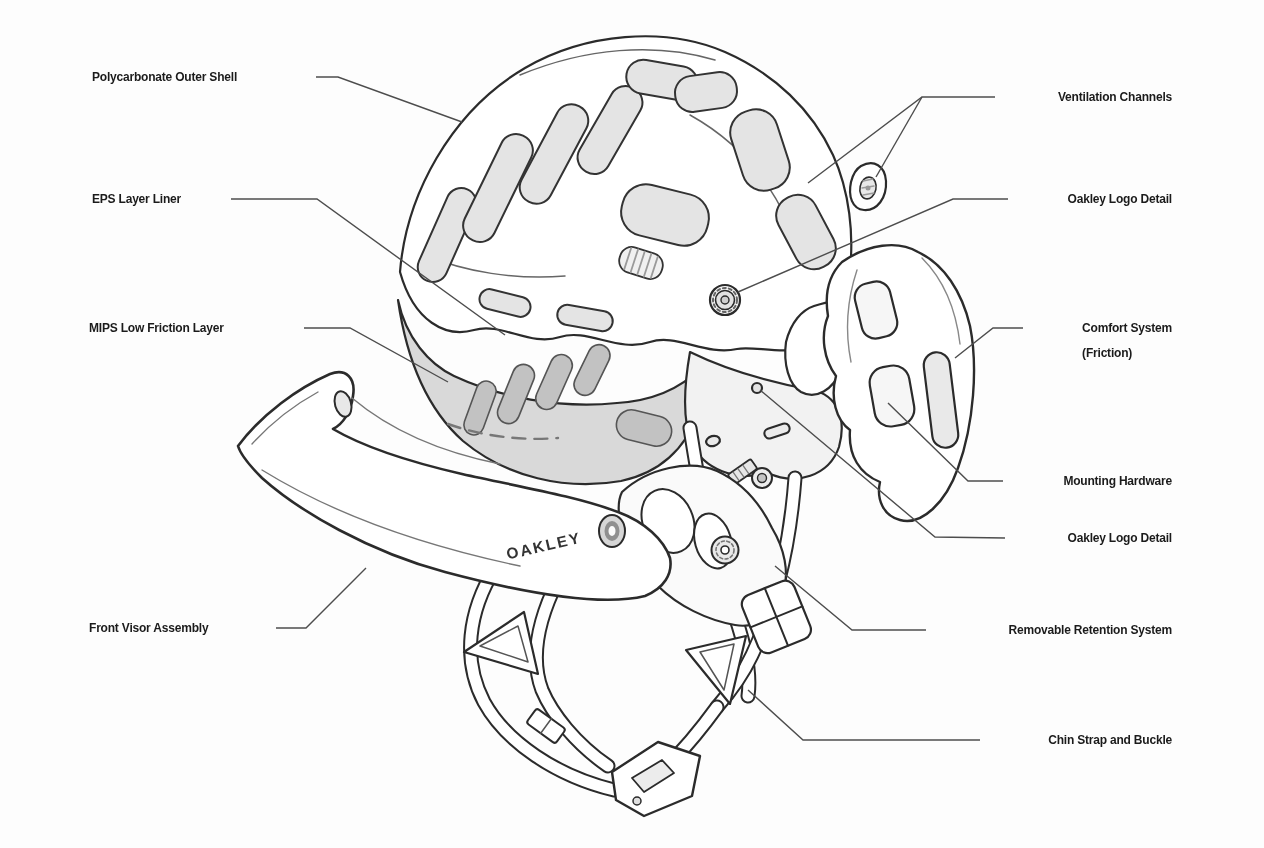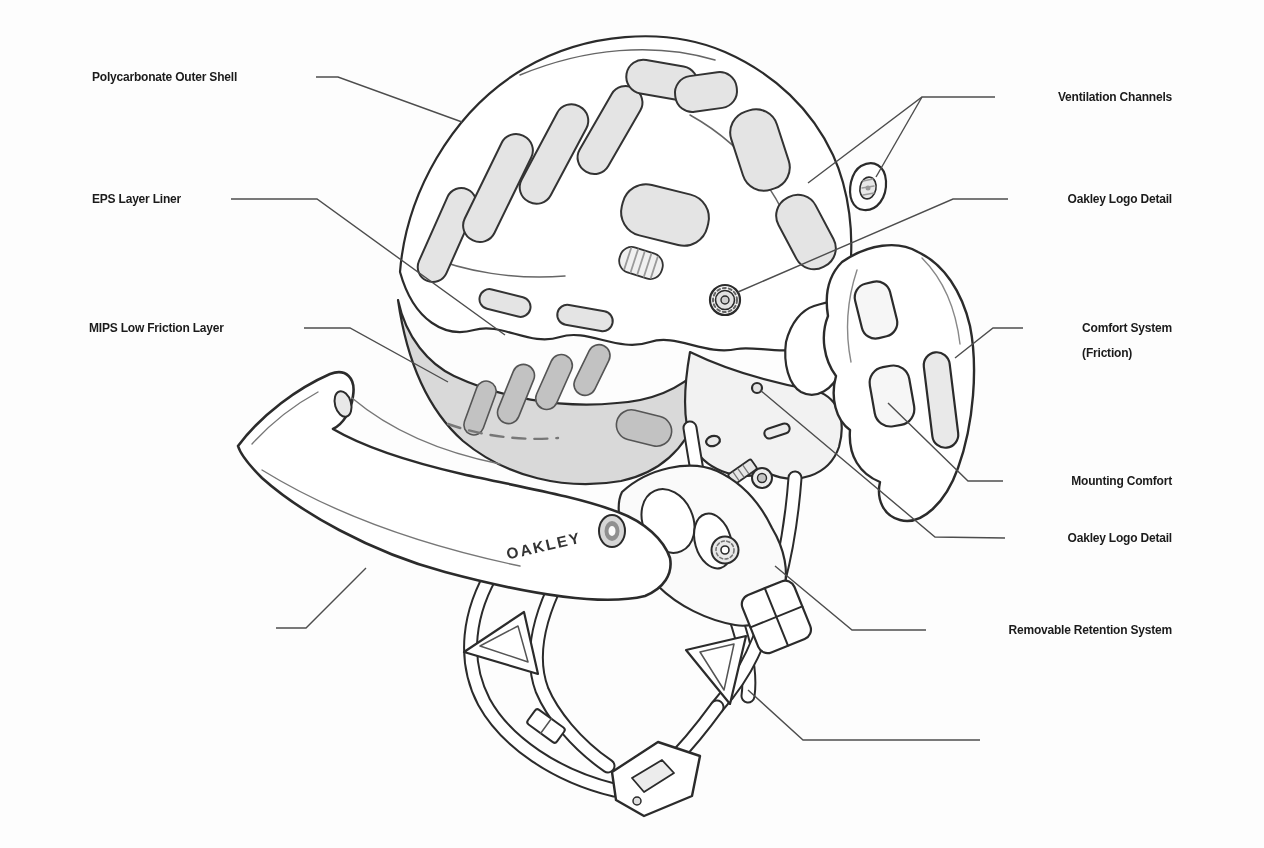--- a/index.html
+++ b/index.html
@@ -218,29 +218,31 @@
       <polyline points="980,740 803,740 748,690"></polyline>
     </g>
   </svg>
 
   <div class="label" style="left:92px;top:65px">Polycarbonate Outer Shell</div>
 
   <div class="label" style="left:92px;top:187px">EPS Layer Liner</div>
 
   <div class="label" style="left:89px;top:316px">MIPS Low Friction Layer</div>
 
+  <div class="label" style="left:89px;top:616px">Front Visor Assembly</div>
 
   <div class="label right" style="right:92px;top:85px">Ventilation Channels</div>
 
   <div class="label right" style="right:92px;top:187px">Oakley Logo Detail</div>
 
   <div class="label right" style="right:92px;top:316px">
     <div>Comfort System</div>
     <div>(Friction)</div>
   </div>
 
-  <div class="label right" style="right:92px;top:469px">Mounting Comfort</div>
+  <div class="label right" style="right:92px;top:469px">Mounting Hardware</div>
 
   <div class="label right" style="right:92px;top:526px">Oakley Logo Detail</div>
 
   <div class="label right" style="right:92px;top:618px">Removable Retention System</div>
 
+  <div class="label right" style="right:92px;top:728px">Chin Strap and Buckle</div>
 </div>
 
 </body></html>

